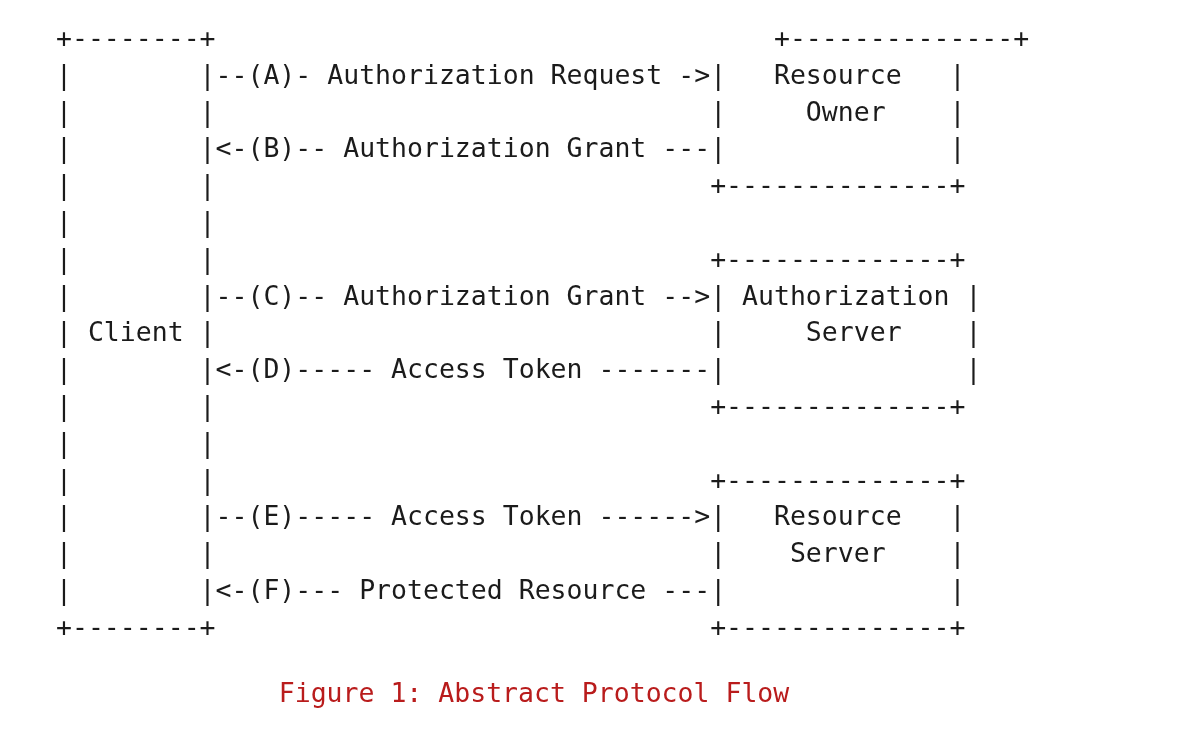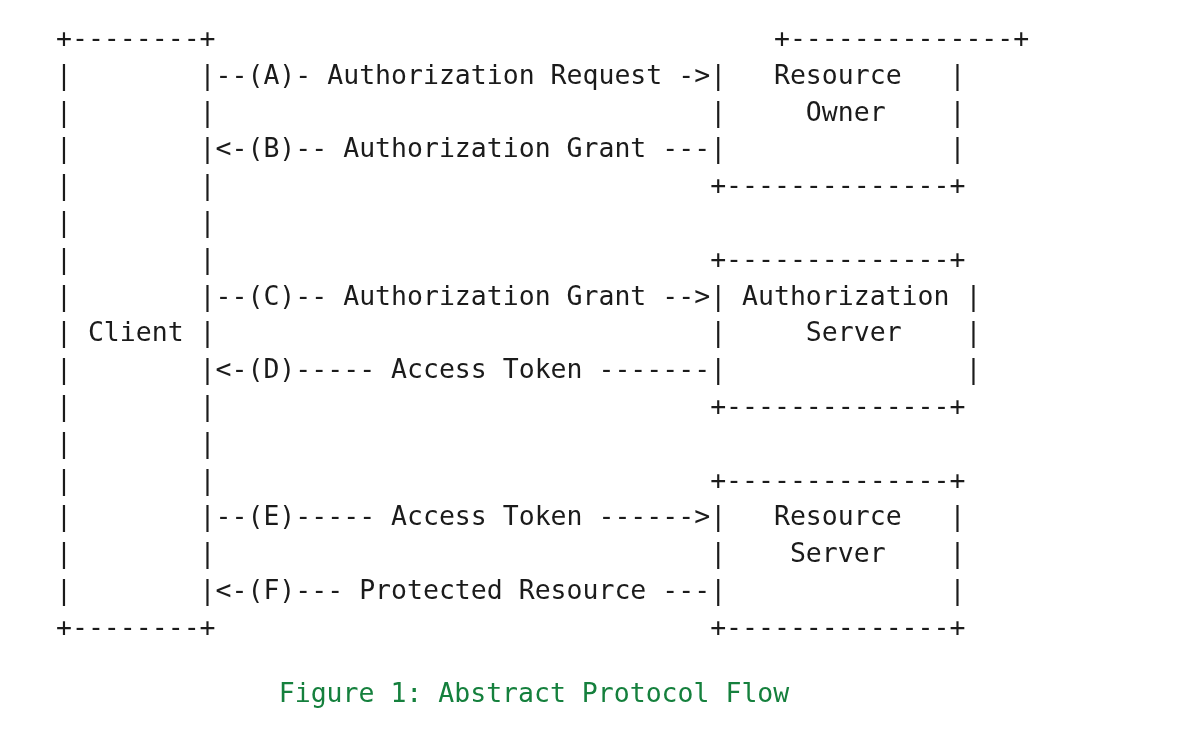--- a/index.html
+++ b/index.html
@@ -44,21 +44,21 @@
   .caption {
     position: absolute;
     left: 0;
     top: 676px;
     width: 1068px;
     text-align: center;
     font-family: "DejaVu Sans Mono", "Liberation Mono", monospace;
     font-size: 26.5px;
     line-height: 34px;
     white-space: pre;
-    color: #15803d;
+    color: #b91c1c;
   }
 </style>
 </head>
 <body>
 
 <div id="figure-root">
 
   <pre class="ascii-art">+--------+                                   +--------------+
 |        |--(A)- Authorization Request -&gt;|   Resource   |
 |        |                               |     Owner    |

